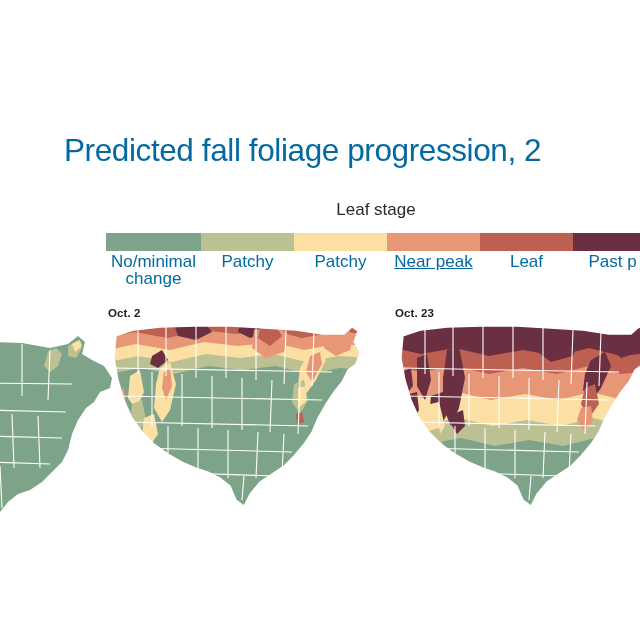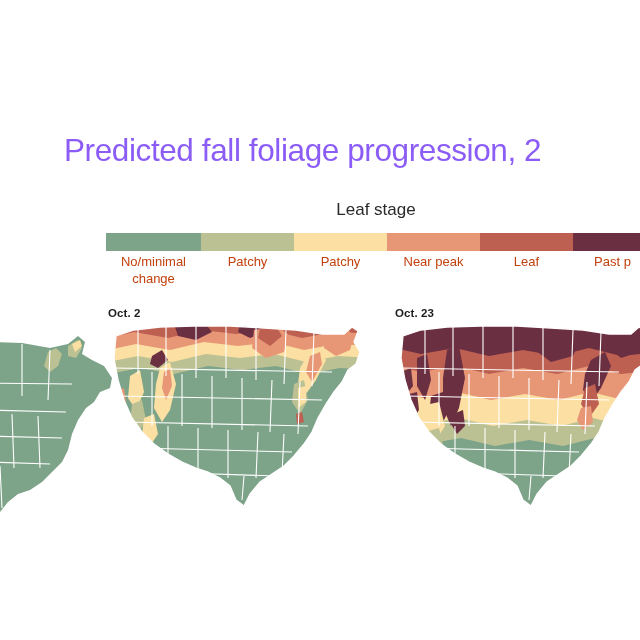--- a/index.html
+++ b/index.html
@@ -27,21 +27,21 @@
   }
   .title {
     position: absolute;
     left: 64px;
     top: 0;
     white-space: nowrap;
     font-size: 31.5px;
     line-height: 44px;
     font-weight: 400;
     letter-spacing: -0.4px;
-    color: #8b5cf6;
+    color: #0369a1;
   }
 
   
   .legend {
     position: absolute;
     top: 198px;
     left: 6px;
     width: 640px;
     height: 96px;
     overflow: hidden;
@@ -73,23 +73,23 @@
     position: absolute;
     left: 100px;
     top: 55px;
     width: 560px;
     height: 40px;
   }
   .legend-label {
     position: absolute;
     top: 0;
     text-align: center;
-    font-size: 13px;
+    font-size: 17px;
     line-height: 17px;
-    color: #c2410c;
+    color: #0369a1;
     white-space: pre-line;
   }
 
   
   .maps {
     position: absolute;
     top: 306px;
     left: 0;
     width: 640px;
     height: 230px;
@@ -148,21 +148,21 @@
       <div class="legend-seg" style="width: 93px; background: rgb(252, 223, 162);"></div>
       <div class="legend-seg" style="width: 93px; background: rgb(231, 151, 118);"></div>
       <div class="legend-seg" style="width: 93px; background: rgb(189, 95, 81);"></div>
       <div class="legend-seg" style="width: 79px; background: rgb(107, 47, 66);"></div>
     </div>
   <div class="legend-labels">
       <div class="legend-label" style="left: 0px; width: 95px;">No/minimal
 change</div>
       <div class="legend-label" style="left: 95px; width: 93px;">Patchy</div>
       <div class="legend-label" style="left: 188px; width: 93px;">Patchy</div>
-      <div class="legend-label" style="left: 281px; width: 93px;">Near peak</div>
+      <div class="legend-label" style="left: 281px; width: 93px; text-decoration: underline;">Near peak</div>
       <div class="legend-label" style="left: 374px; width: 93px;">Leaf</div>
       <div class="legend-label" style="left: 467px; width: 79px;">Past p</div>
     </div>
 </div>
 
 <div class="maps">
 
   <div class="map-panel p1">
     <div class="map-date"></div>
     <svg class="map-svg" width="265" height="205" viewBox="0 0 265 205">

